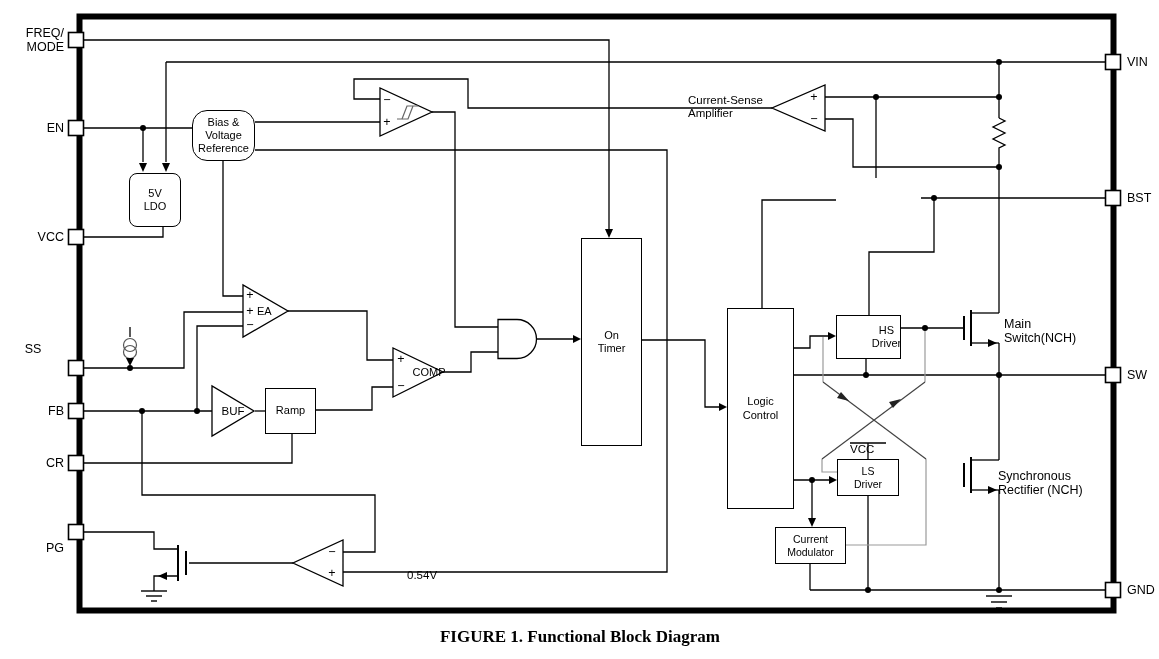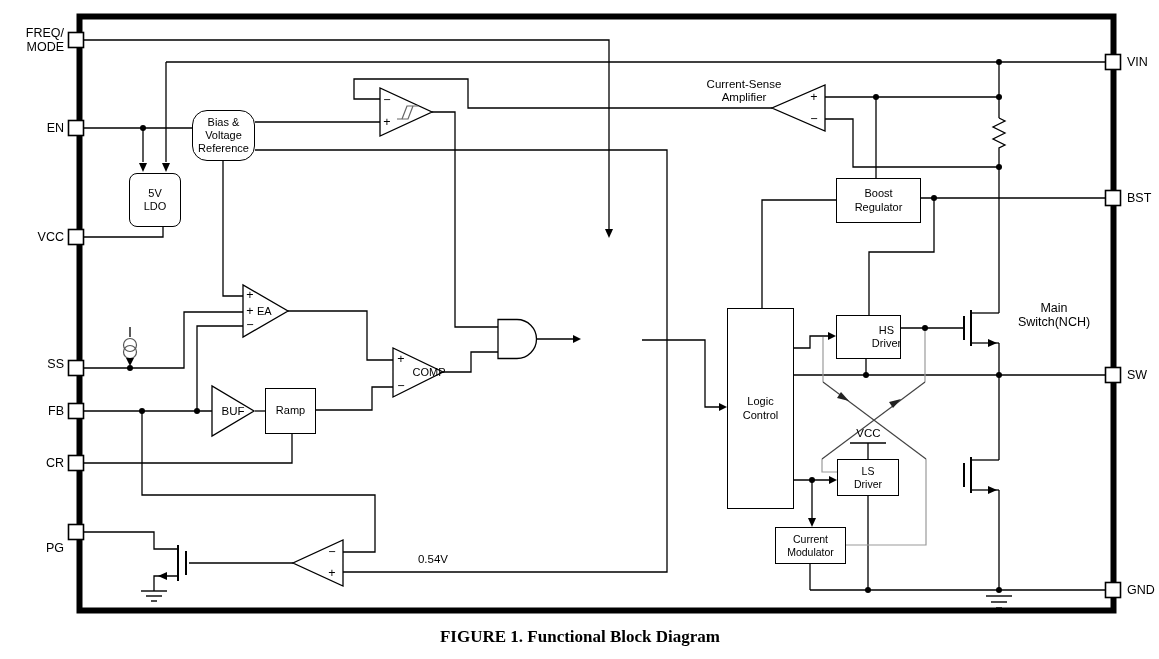--- a/index.html
+++ b/index.html
@@ -2,21 +2,21 @@
 <html><head>
 <meta charset="utf-8">
 <style>
   html,body{margin:0;padding:0;background:#fff;}
   body{font-family:"Liberation Sans", sans-serif;color:#000;}
   #stage{position:relative;width:1159px;height:659px;background:#fff;overflow:hidden;}
   #wiring{position:absolute;left:0;top:0;z-index:1;}
   .blk{position:absolute;border:1.4px solid #000;background:#fff;display:flex;align-items:center;justify-content:center;
        text-align:center;font-size:11px;line-height:1.2;white-space:pre-line;z-index:2;box-sizing:border-box;}
   .blk.small{font-size:10.5px;}
-  .lbl{position:absolute;text-align:center;white-space:pre-line;z-index:2;font-size:11.5px;line-height:1.15;}
+  .lbl{position:absolute;text-align:left;white-space:pre-line;z-index:2;font-size:11.5px;line-height:1.15;margin-top:16px;}
   .pinlbl{position:absolute;font-size:12.5px;z-index:2;white-space:pre-line;line-height:1.15;}
   .pinlbl.left{text-align:right;width:62px;left:2px;}
   .pinlbl.right{text-align:left;width:60px;left:1127px;}
   .sign{position:absolute;font-size:12.5px;z-index:3;width:12px;text-align:center;line-height:12px;}
   .amp-name{position:absolute;z-index:3;font-size:11px;line-height:12px;}
   .caption{position:absolute;left:280px;top:627px;width:600px;text-align:center;font-size:17px;font-weight:bold;z-index:2;font-family:Liberation Serif, serif;}
 </style>
 </head>
 <body>
 
@@ -179,50 +179,52 @@
       <rect x="1105.5" y="367.5" width="15" height="15"></rect>
       <rect x="1105.5" y="582.5" width="15" height="15"></rect>
     </g>
   </svg>
 
   <div class="blk" style="left:192px;top:110px;width:63px;height:51px;border-radius:15px;">Bias &amp;
 Voltage
 Reference</div>
   <div class="blk" style="left:129px;top:173px;width:52px;height:54px;border-radius:8px;">5V
 LDO</div>
-  <div class="blk" style="left:836px;top:178px;width:85px;height:45px;">Boost
-Regulator</div>
+  <div class="blk" style="left:581px;top:238px;width:61px;height:208px;">On
+Timer</div>
   <div class="blk" style="left:727px;top:308px;width:67px;height:201px;">Logic
 Control</div>
   <div class="blk" style="left:836px;top:315px;width:65px;height:44px;padding-left:36px;">HS
 Driver</div>
   <div class="blk small" style="left:837px;top:459px;width:62px;height:37px;">LS
 Driver</div>
   <div class="blk small" style="left:775px;top:527px;width:71px;height:37px;">Current
 Modulator</div>
   <div class="blk" style="left:265px;top:388px;width:51px;height:46px;">Ramp</div>
 
   <div class="pinlbl left" style="top:26px;">FREQ/
 MODE</div>
   <div class="pinlbl left" style="top:121px;">EN</div>
   <div class="pinlbl left" style="top:230px;">VCC</div>
-  <div class="pinlbl left" style="top:357px;">SS</div>
+  <div class="pinlbl left" style="top:342px;text-align:center;">SS</div>
   <div class="pinlbl left" style="top:404px;">FB</div>
   <div class="pinlbl left" style="top:456px;">CR</div>
   <div class="pinlbl left" style="top:525px;margin-top:16px;">PG</div>
 
   <div class="pinlbl right" style="top:55px;">VIN</div>
   <div class="pinlbl right" style="top:191px;">BST</div>
   <div class="pinlbl right" style="top:368px;">SW</div>
   <div class="pinlbl right" style="top:583px;">GND</div>
 
   <div class="lbl" style="left:688px;top:78px;width:112px;">Current-Sense
 Amplifier</div>
   <div class="lbl" style="left:1004px;top:301px;width:100px;font-size:12.5px;">Main
 Switch(NCH)</div>
+  <div class="lbl" style="left:998px;top:453px;width:114px;font-size:12.5px;">Synchronous
+Rectifier (NCH)</div>
   <div class="lbl" style="left:850px;top:427px;width:37px;">VCC</div>
   <div class="lbl" style="left:407px;top:553px;width:52px;">0.54V</div>
 
   <div class="amp-name" style="left:257px;top:305px;">EA</div>
   <div class="amp-name" style="left:393px;top:366px;width:48px;text-align:center;font-size:11px;padding-left:12px;">COMP</div>
   <div class="amp-name" style="left:215px;top:405px;width:36px;text-align:center;font-size:11.5px;">BUF</div>
 
   <div class="sign" style="left:381px;top:94px;">−</div>
   <div class="sign" style="left:381px;top:116px;">+</div>
   <div class="sign" style="left:244px;top:289px;">+</div>

